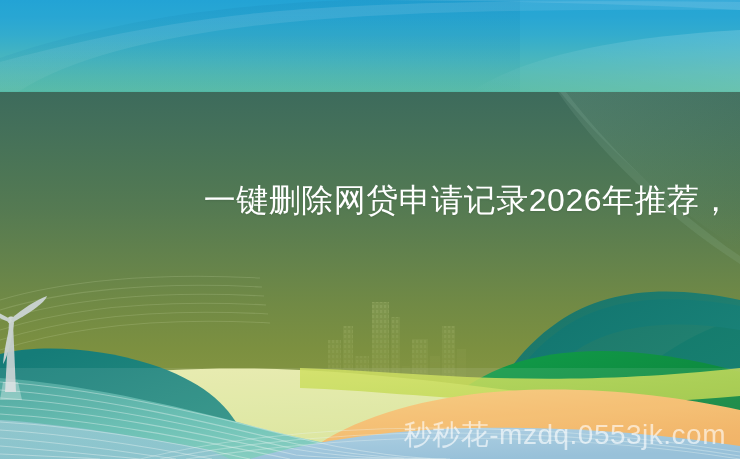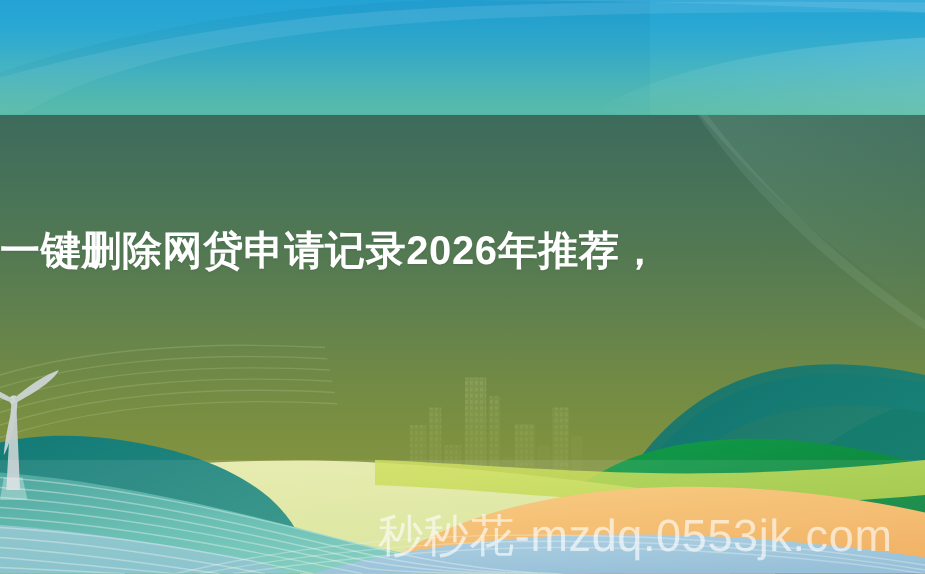--- a/index.html
+++ b/index.html
@@ -49,37 +49,37 @@
         #869642 82%,
         #8d9a45 92%,
         #93a04a 100%);
   }
   
   #title-block {
     position: absolute;
     left: 0;
     top: 176px;
     width: 732px;
-    text-align: left;
+    text-align: right;
     color: #ffffff;
     font-size: 32px;
     line-height: 49px;
     letter-spacing: 0.5px;
-    font-weight: 700;
+    font-weight: 400;
     text-shadow: 0 1px 2px rgba(0,0,0,0.10);
     z-index: 40;
     white-space: nowrap;
   }
   #title-block .tline { display: block; }
   
   #watermark {
     position: absolute;
-    right: 26px;
+    right: 14px;
     bottom: 5px;
-    font-size: 36px;
+    font-size: 28px;
     color: rgba(255,255,255,0.62);
     letter-spacing: 0.5px;
     z-index: 45;
     white-space: nowrap;
     font-weight: 400;
   }
   
   .band {
     position: absolute;
     left: 0;

